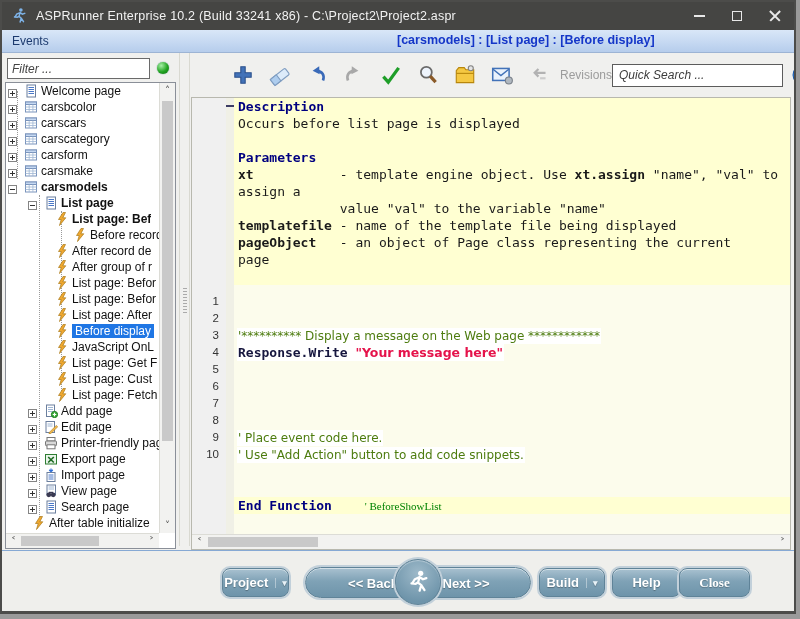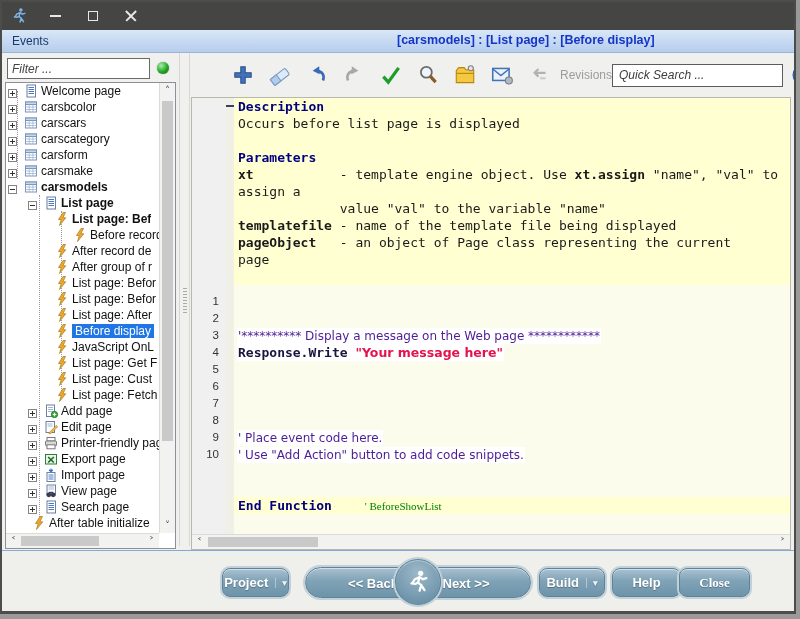--- a/index.html
+++ b/index.html
@@ -64,21 +64,21 @@
   .ln{width:34px;flex:0 0 auto;background:#f0f0f0;text-align:right;padding-right:7px;
       font-family:"Liberation Sans",sans-serif;font-size:11.5px;color:#333;}
   .fm{width:8px;flex:0 0 auto;background:#f0f0e6;position:relative;}
   .fold-mark{position:absolute;left:0px;top:7px;width:8px;height:2px;background:#3c3c64;cursor:pointer;}
   .ct{flex:1;font-family:"DejaVu Sans Mono","Liberation Mono",monospace;font-size:13px;white-space:pre;padding-left:4px;overflow:hidden;}
   .ct.y{background:#ffffd2;} .ct.p{background:#fcfcec;}
   .tk-kw{color:#000080;font-weight:bold;}
   .tk-p{color:#1a1a1a;}
   .tk-pb{color:#1a1a1a;font-weight:bold;}
   .tk-rw{color:#16163e;font-weight:bold;}
-  .tk-cm{color:#4c1d95;font-family:"DejaVu Sans",sans-serif;font-size:12px;}
+  .tk-cm{color:#4d7c0f;font-family:"DejaVu Sans",sans-serif;font-size:12px;}
   .tk-cme{color:#008200;font-family:Liberation Serif, serif;font-size:11px;margin-left:25px;}
   .tk-str{color:#e5134b;font-family:"DejaVu Sans",sans-serif;font-size:12.5px;font-weight:bold;}
   .hl{background:#ffffff;box-shadow:0 0 0 1px #fff;}
   .ed-hscroll{height:15px;flex:0 0 auto;background:#f2f2f0;border-top:1px solid #dcdcd6;position:relative;}
   
   .bottombar{position:absolute;left:0;right:0;top:548px;height:66px;background:#efefec;border-top:1px solid #86a9d4;}
   .btn{position:absolute;top:17px;height:29px;border-radius:8px;cursor:pointer;
        background:linear-gradient(#a9c1d0,#7fa2b6 45%,#6e94aa);border:1px solid #5f8398;
        box-shadow:0 0 0 2px #c2d0da, inset 0 1px 0 rgba(255,255,255,.5);
        color:#fff;font-size:13px;font-weight:bold;display:flex;align-items:center;justify-content:center;
@@ -99,20 +99,21 @@
 </head>
 <body>
 
 <div class="window">
 
   <div class="titlebar">
     <span class="app-icon" id="app-icon"><svg width="18" height="18" viewBox="0 0 24 24">
           <circle cx="14.5" cy="4" r="2.4" fill="#7eb3e8"></circle>
           <path d="M13.5 7.5l-4.5 2-2 3.2M13.5 7.5l3 2 3.2-1M13.5 7.5 12 12.5l3 2.5-1.5 5M12 12.5l-2.2 1.2-3.8-.4M15 15l3 4.5" fill="none" stroke="#7eb3e8" stroke-width="2" stroke-linecap="round"></path>
         </svg></span>
+    <span class="title-text">ASPRunner Enterprise 10.2 (Build 33241 x86) - C:\Project2\Project2.aspr</span>
     <span class="win-btn">
         <span class="glyph-min"></span>
       </span>
     <span class="win-btn">
         <span class="glyph-max"></span>
       </span>
     <span class="win-btn">
         <span class="glyph-close"></span>
       </span>
   </div>

